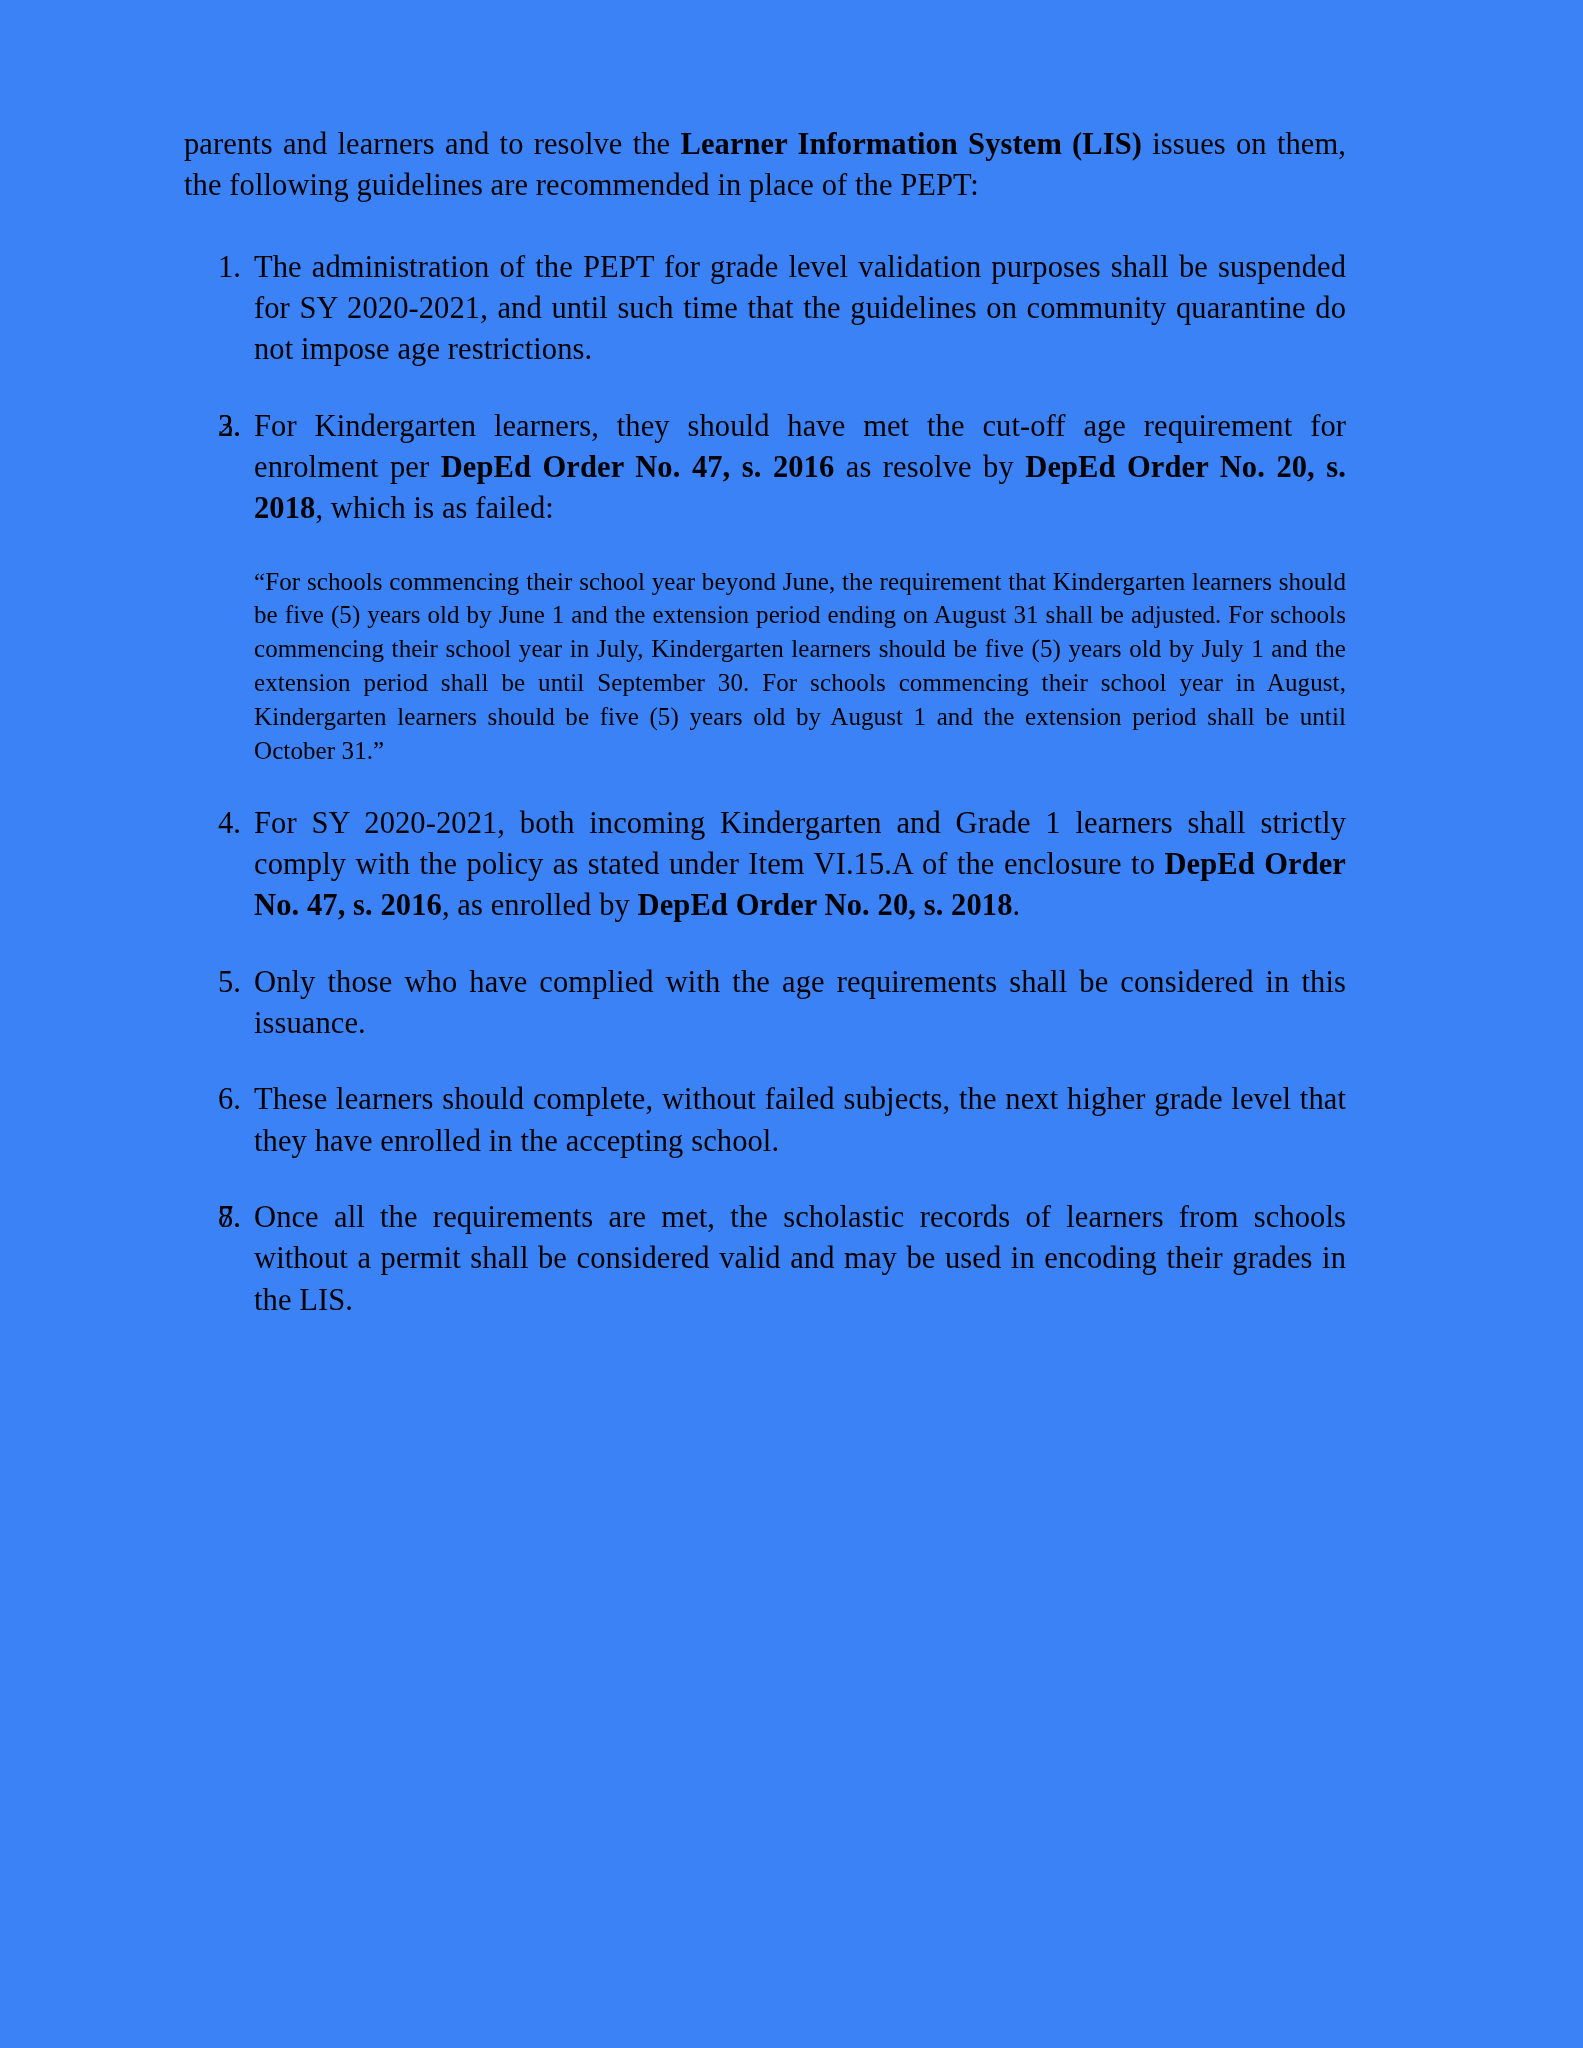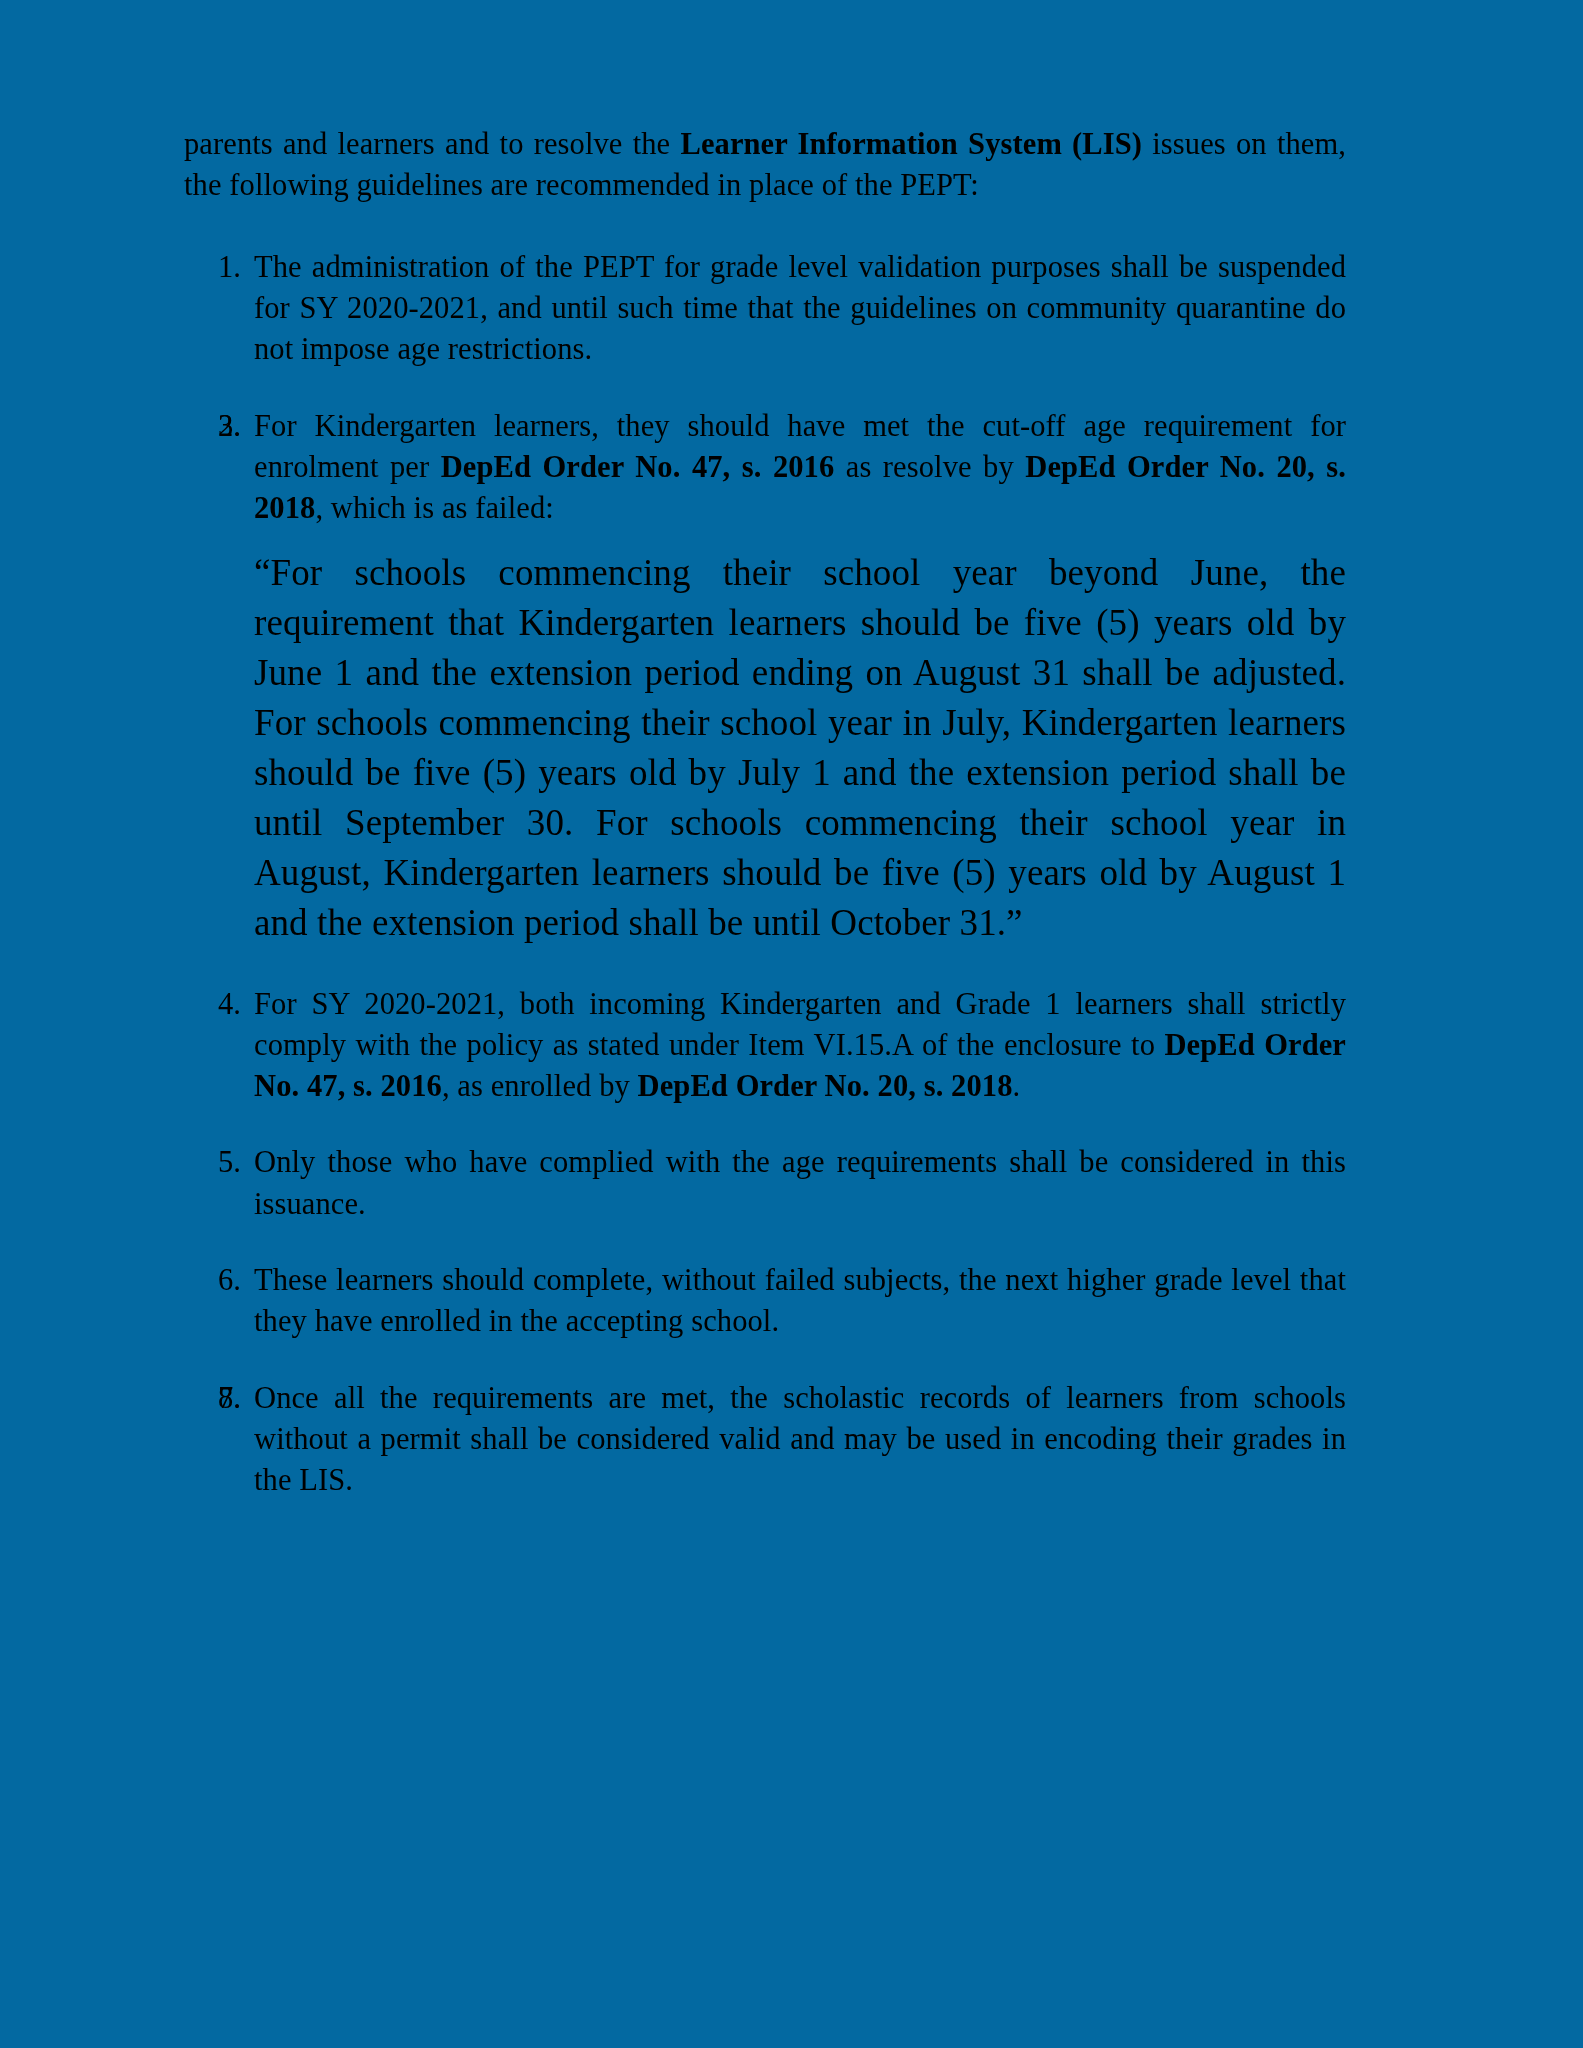--- a/index.html
+++ b/index.html
@@ -11,21 +11,21 @@
     width: 1583px;
     height: 2048px;
     font-family: "Liberation Serif", "DejaVu Serif", serif;
     color: #000000;
     overflow: hidden;
   }
   .page {
     position: relative;
     width: 1583px;
     height: 2048px;
-    background: #0369a1;
+    background: #3b82f6;
     box-sizing: border-box;
   }
   .content {
     position: absolute;
     left: 184px;
     top: 124px;
     width: 1162px;
   }
   .para {
     font-size: 30.5px;
@@ -56,22 +56,22 @@
   .marker {
     position: absolute;
     left: 34px;
     top: 0;
     width: 44px;
     text-align: left;
     font-size: 30.5px;
     line-height: 1.355;
   }
   .quote-block {
-    margin-top: 18px;
-    font-size: 37px;
+    margin-top: 35px;
+    font-size: 25px;
     line-height: 1.355;
     text-align: justify;
     text-justify: inter-word;
     letter-spacing: 0.1px;
   }
   b, .b {
     font-weight: bold;
   }
   
   .para > span, .list-item > span.body, .quote-block > span {

